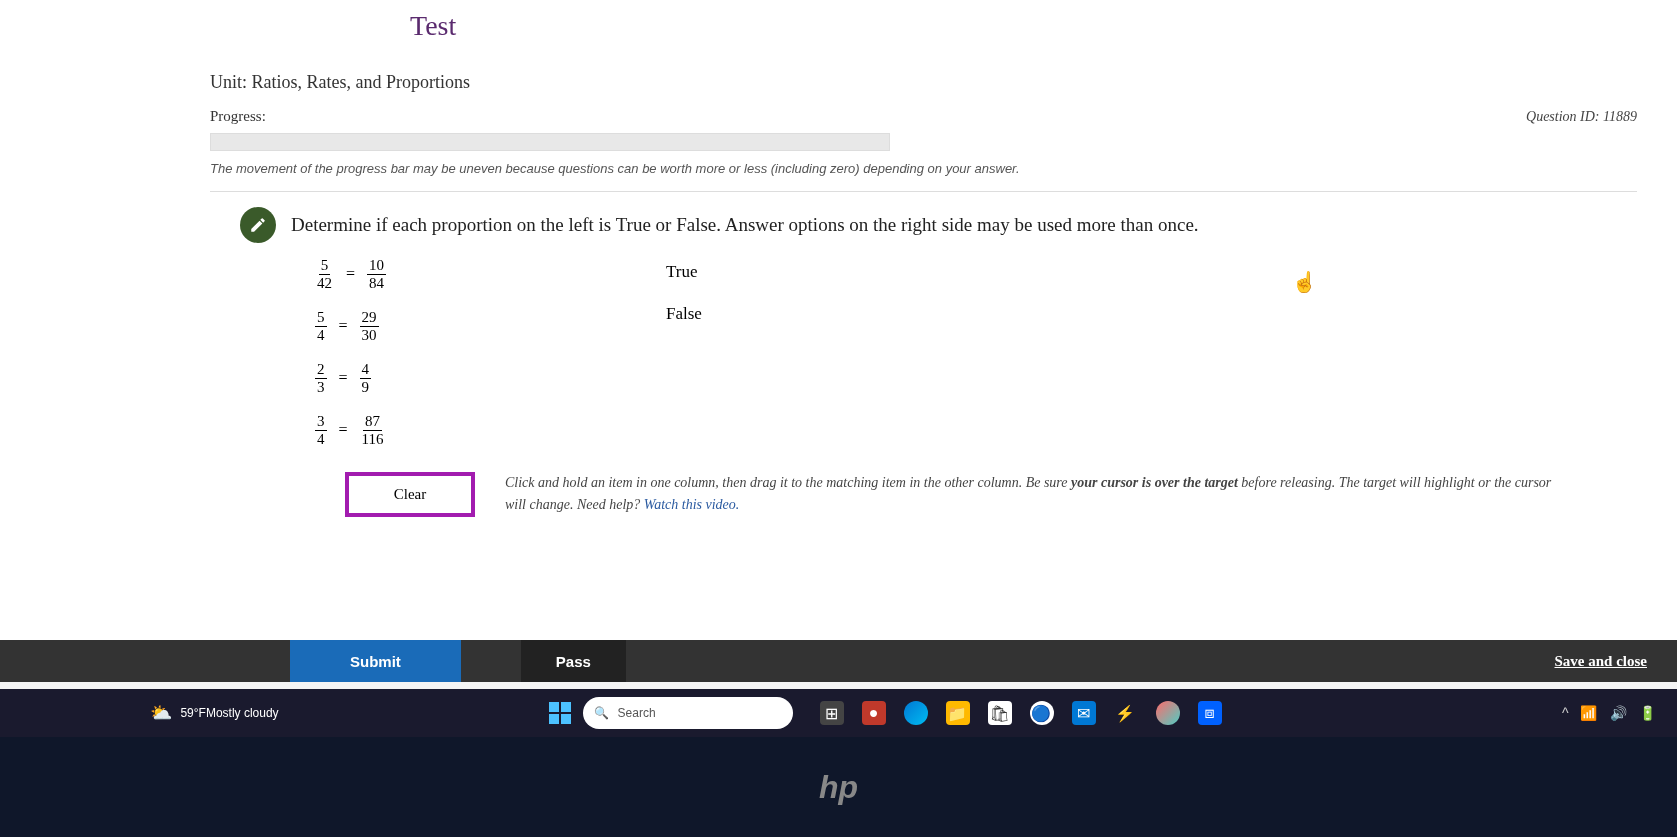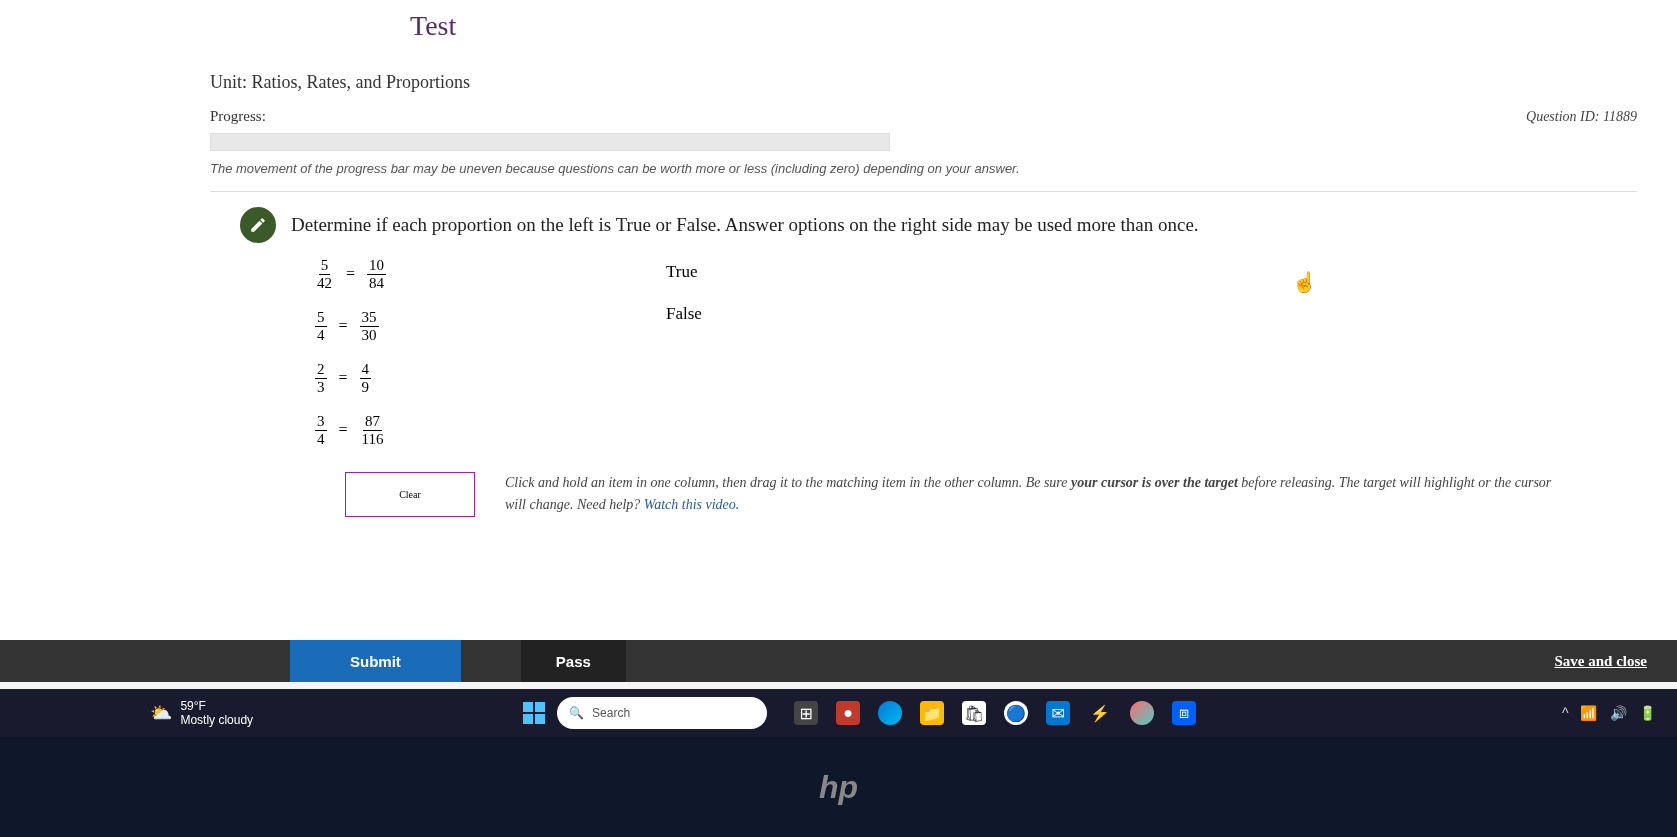--- a/index.html
+++ b/index.html
@@ -108,23 +108,23 @@
     }
     .clear-row {
       display: flex;
       align-items: flex-start;
       gap: 30px;
       padding-left: 105px;
     }
     .clear-btn {
       width: 130px;
       height: 45px;
-      border: 1px solid #a21caf;
+      border: 4px solid #a21caf;
       background: #fff;
-      font-size: 10px;
+      font-size: 15px;
       cursor: pointer;
       font-family: inherit;
     }
     .instructions {
       font-size: 14px;
       font-style: italic;
       color: #444;
       line-height: 1.6;
       max-width: 1050px;
     }
@@ -192,21 +192,21 @@
       color: #fff;
       font-family: 'Segoe UI', Arial, sans-serif;
       font-size: 12px;
     }
     .weather {
       display: flex;
       align-items: center;
       gap: 8px;
     }
     .weather-icon { font-size: 18px; }
-    .weather-text { display: flex; flex-direction: column; line-height: 1.2; }
+    .weather-text { display: flex; flex-direction: row; line-height: 1.2; }
     .taskbar-center {
       margin-left: 270px;
       display: flex;
       align-items: center;
       gap: 12px;
     }
     .win-icon {
       width: 22px; height: 22px;
       display: grid;
       grid-template-columns: 1fr 1fr;
@@ -286,21 +286,21 @@
               <span class="den">84</span>
             </span>
         </div>
         <div class="proportion-row">
           <span class="fraction">
               <span class="num">5</span>
               <span class="den">4</span>
             </span>
           <span class="equals">=</span>
           <span class="fraction">
-              <span class="num">35</span>
+              <span class="num">29</span>
               <span class="den">30</span>
             </span>
         </div>
         <div class="proportion-row">
           <span class="fraction">
               <span class="num">2</span>
               <span class="den">3</span>
             </span>
           <span class="equals">=</span>
           <span class="fraction">

